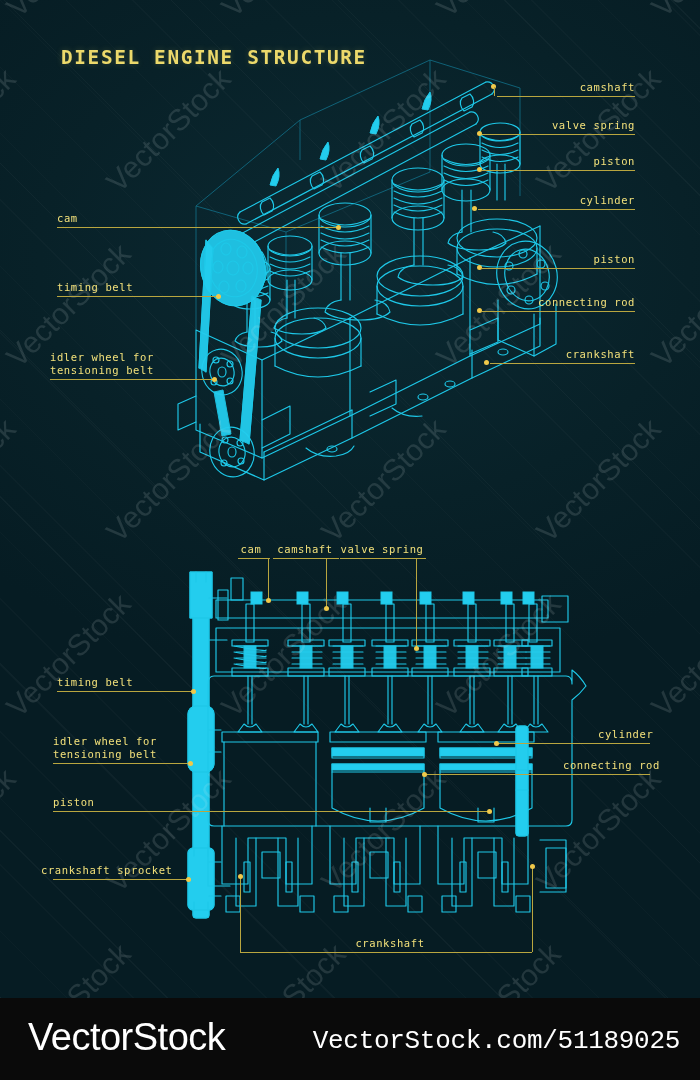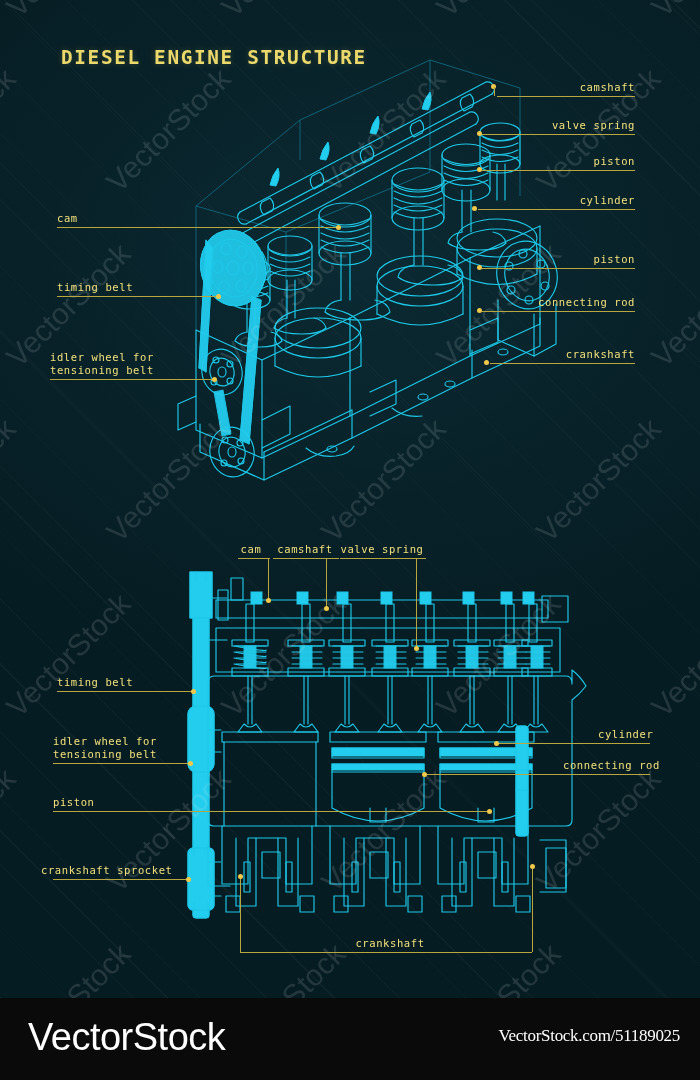--- a/index.html
+++ b/index.html
@@ -71,22 +71,22 @@
   .footer{
     position:absolute;left:0;top:998px;width:700px;height:82px;background:#0a0a0a;
   }
   .footer .brand{
     position:absolute;left:28px;top:18px;
     color:#fff;font-family:"Liberation Sans", sans-serif;
     font-size:38px;font-weight:400;letter-spacing:-.5px;
   }
   .footer .url{
     position:absolute;right:20px;top:28px;
-    color:#fff;font-family:Liberation Serif, serif;
-    font-size:17px;font-weight:400;letter-spacing:-.3px;
+    color:#fff;font-family:Liberation Mono, monospace;
+    font-size:26px;font-weight:400;letter-spacing:-.3px;
   }
 
   svg.art{position:absolute;left:0;top:0;width:700px;height:998px;overflow:visible;}
   .cy {stroke:#1ec8e8;fill:none;stroke-width:1.15;stroke-linejoin:round;stroke-linecap:round;}
   .cyf{fill:#23cdee;stroke:#1ec8e8;stroke-width:1;}
   .cyf2{fill:#1fbfe0;stroke:#1ec8e8;stroke-width:1;}
   .dim{stroke:#12718a;fill:none;stroke-width:.8;}
 </style>
 </head>
 <body>

